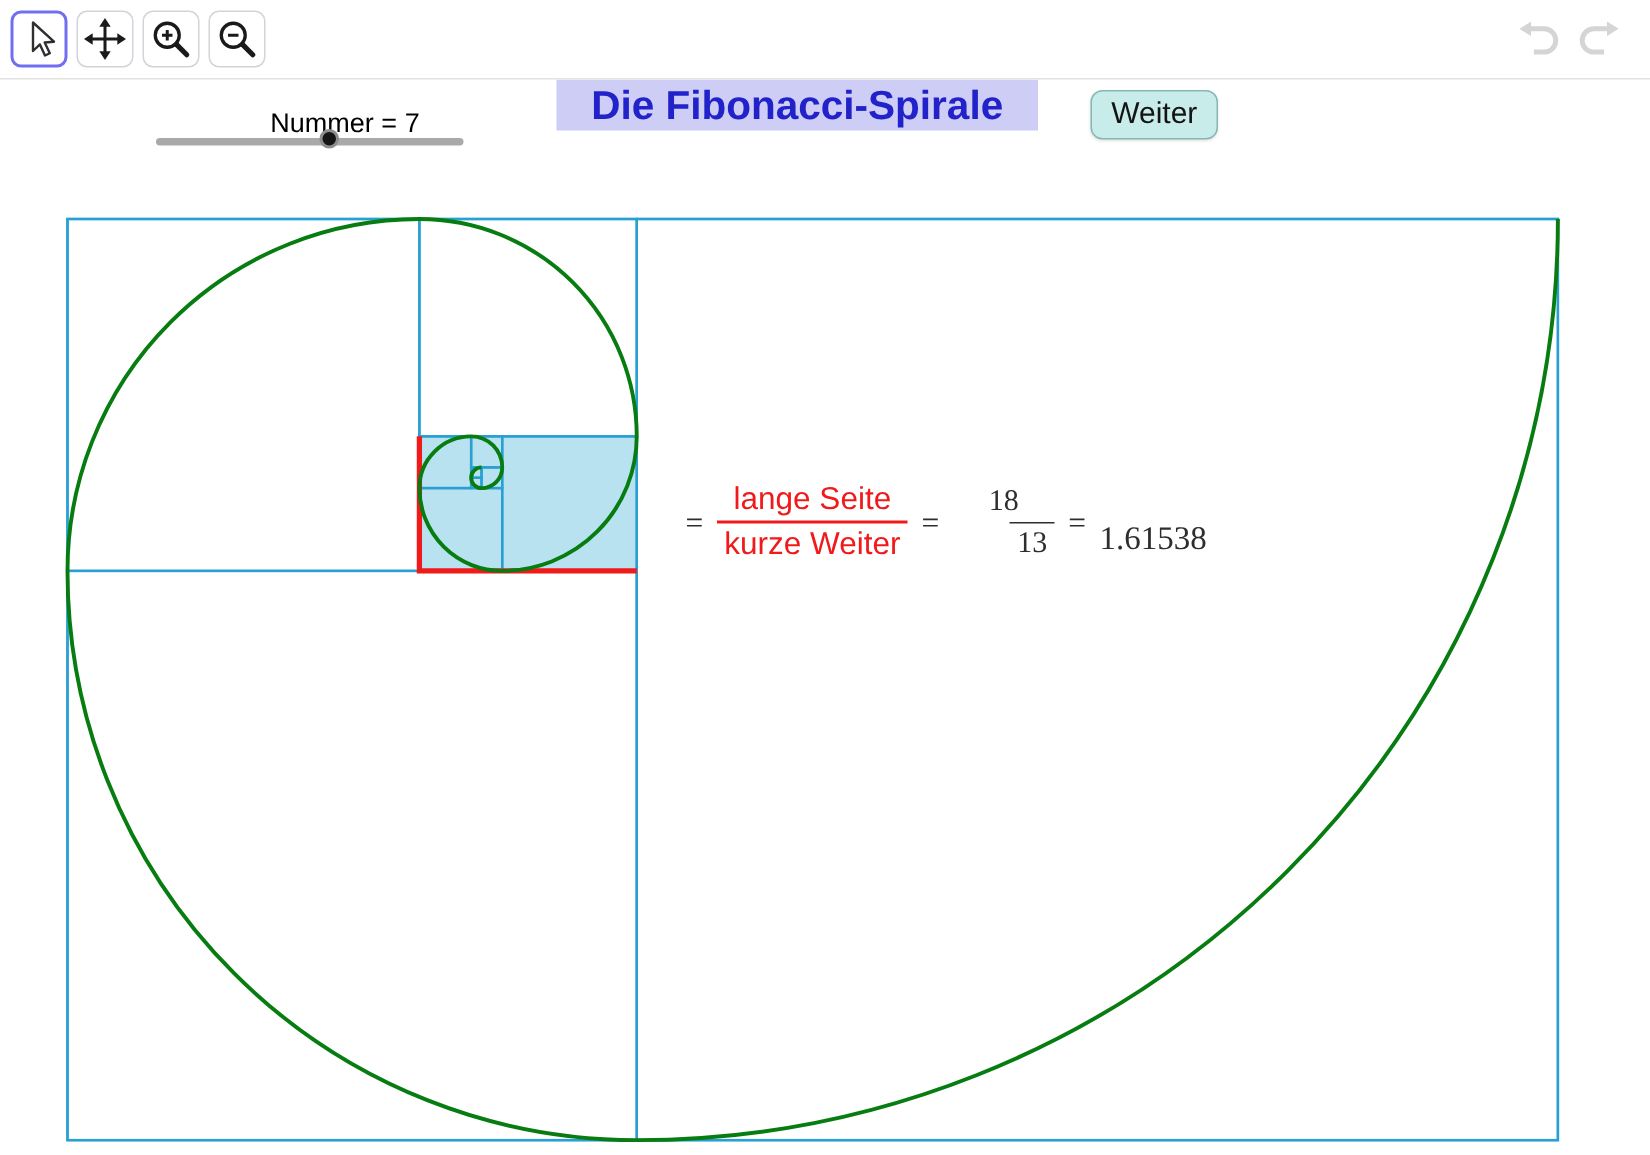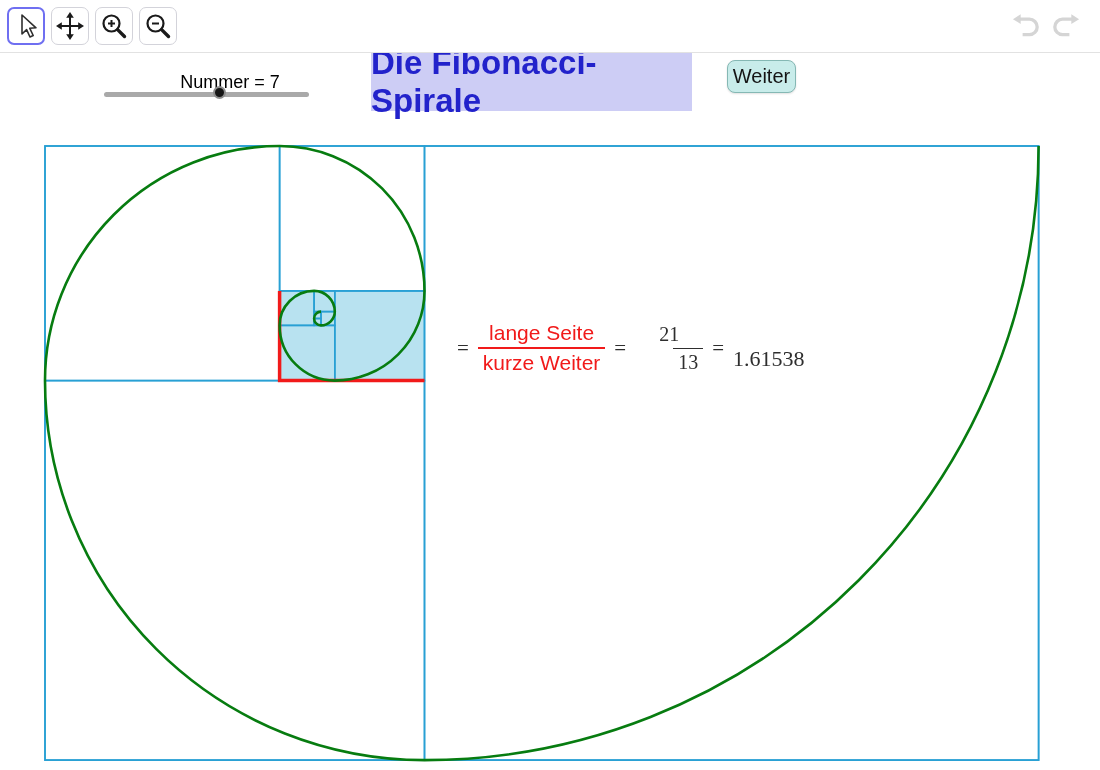--- a/index.html
+++ b/index.html
@@ -22,25 +22,25 @@
 
   
   .slider-label { position:absolute; left:150px; top:72px; width:160px; text-align:center;
                   font-size:18px; color:#000; z-index:2; }
   .slider-track { position:absolute; left:104px; top:92px; width:205px; height:5px;
                   background:#a9a9a9; border-radius:3px; z-index:2; cursor:pointer; }
   .knob { position:absolute; top:-6px; width:13px; height:13px; border-radius:50%;
           background:#151515; border:2px solid #8d8d8d; cursor:grab; }
 
   
-  .title-box { position:absolute; left:371px; top:53px; width:321px; height:58px;
+  .title-box { position:absolute; left:371px; top:53px; width:321px; height:34px;
                background:var(--title-bg,#cdcdf5); color:var(--title-fg,#2222cb);
-               font-weight:bold; font-size:33px; display:flex; align-items:center;
+               font-weight:bold; font-size:27px; display:flex; align-items:center;
                justify-content:center; z-index:2; }
-  .weiter { position:absolute; left:727px; top:60px; width:69px; height:33px;
+  .weiter { position:absolute; left:727px; top:60px; width:85px; height:33px;
             background:var(--btn-bg,#c8ecea); border:1px solid var(--btn-border,#85b8b4);
             border-radius:8px; font-size:20px; font-family:inherit; color:#141414;
             box-shadow:0 1px 2px rgba(0,0,0,.12); cursor:pointer; z-index:2; }
 
   
   .formula { position:absolute; left:457px; top:313px; height:70px; display:flex;
              align-items:center; gap:9px; z-index:2; }
   .lhs { color:var(--cyan,#2b9ac6); font-size:21px; }
   .eq { font-family:"Liberation Serif", serif; font-size:21px; color:#2e2e2e; }
   .frac { display:inline-flex; flex-direction:column; align-items:center; text-align:right; }
@@ -130,20 +130,20 @@
   <button class="weiter">Weiter</button>
 
   <div class="formula">
     <span class="eq">=</span>
     <span class="frac red">
       <span class="num">lange Seite</span>
       <span class="den">kurze Weiter</span>
     </span>
     <span class="eq">=</span>
     <span class="frac dark">
-      <span class="num">21</span>
+      <span class="num">18</span>
       <span class="den">13</span>
     </span>
     <span class="eq">=</span>
     <span class="result">1.61538</span>
   </div>
 
 </div>
 
 </body></html>

